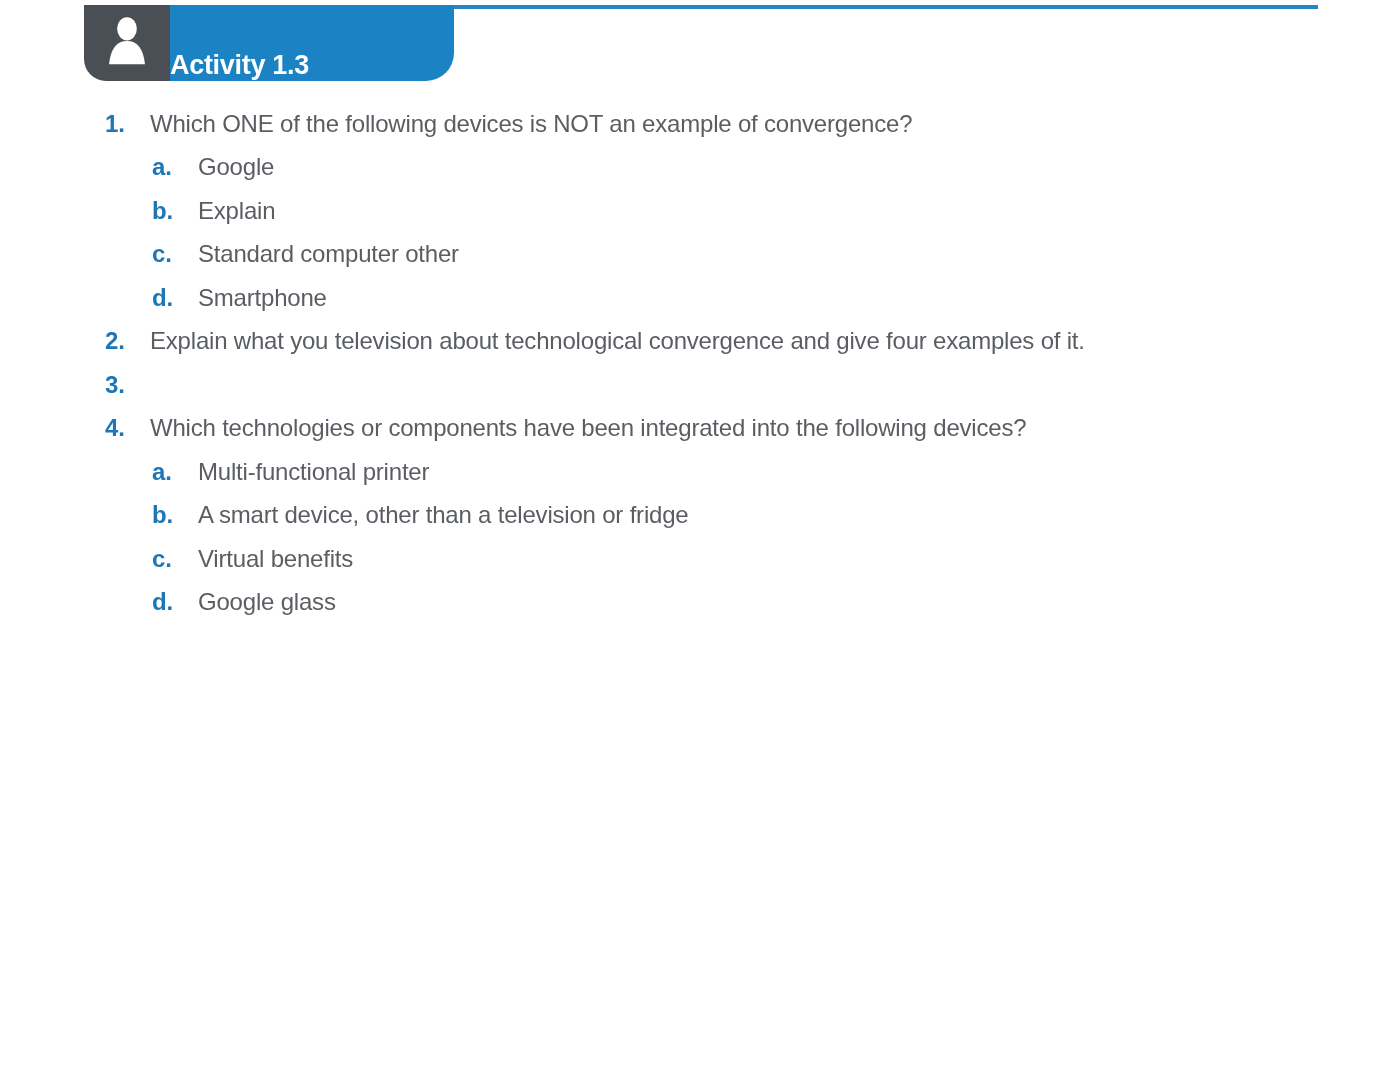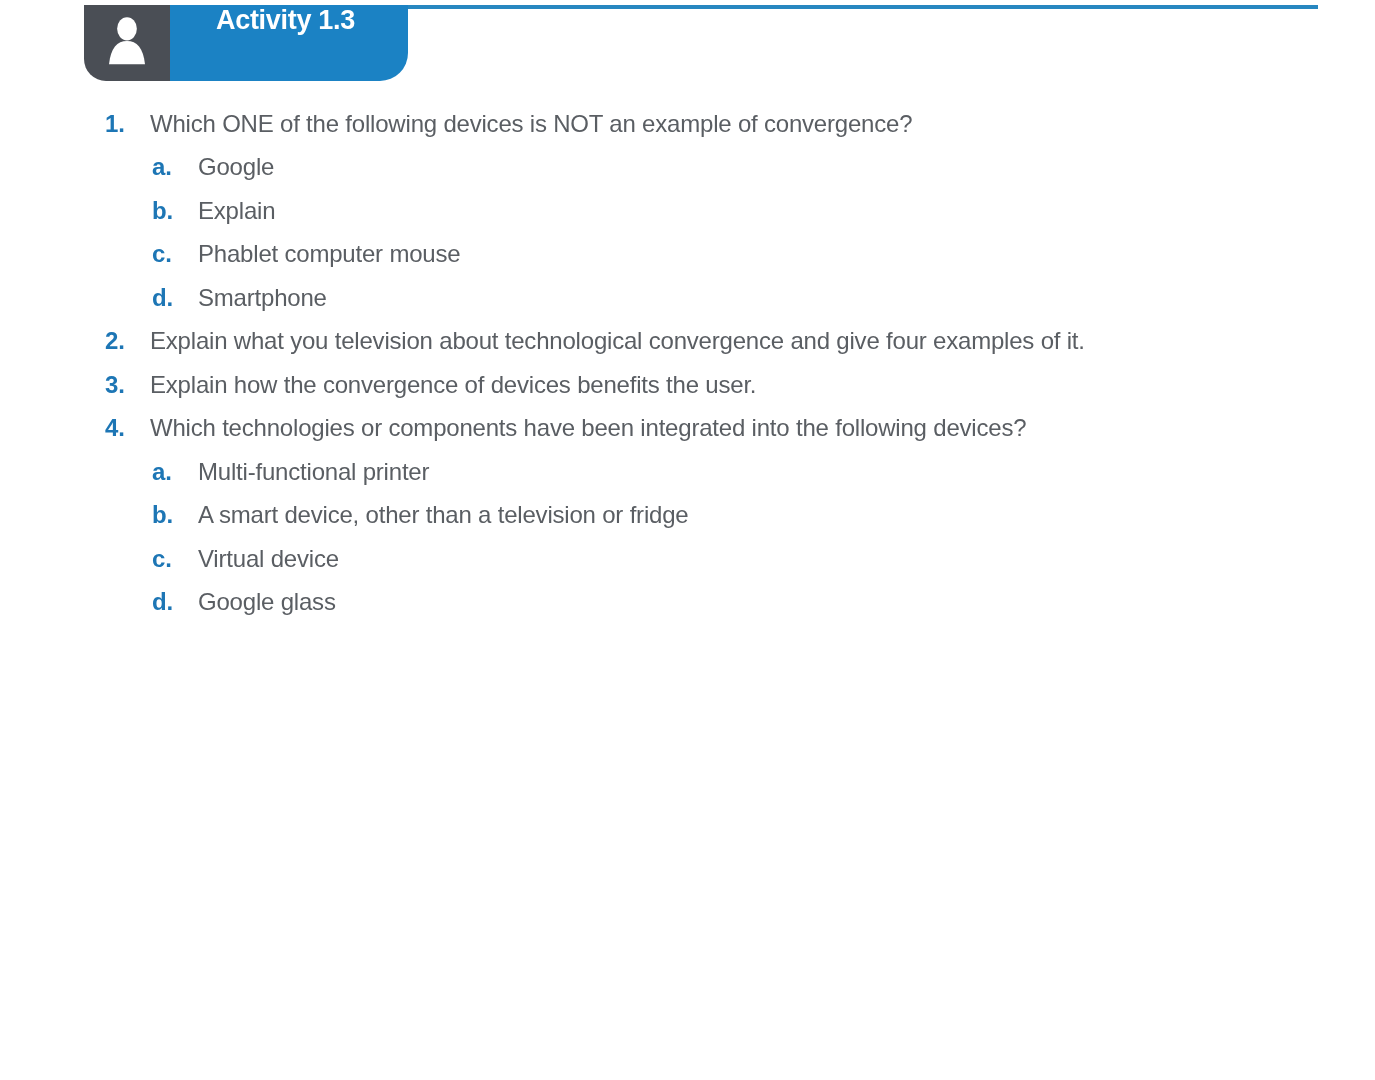--- a/index.html
+++ b/index.html
@@ -33,27 +33,26 @@
   .icon-box {
     width: 86px;
     height: 76px;
     background: #4a4e55;
     border-radius: 0 0 0 22px;
     display: flex;
     align-items: center;
     justify-content: center;
   }
   .tab {
-    width: 238px;
+    width: 284px;
     height: 76px;
     background: #1b82c4;
     border-radius: 0 0 28px 0;
     display: flex;
-    align-items: flex-start;
-    padding-left: 46px;
+    align-items: flex-end;
     box-sizing: border-box;
   }
   .tab-title {
     color: #ffffff;
     font-weight: bold;
     font-size: 27px;
     letter-spacing: -0.3px;
   }
   .content {
     position: absolute;
@@ -115,52 +114,51 @@
     <div class="row opt-row">
       <span class="opt-label">a.</span>
       <span>Google</span>
     </div>
     <div class="row opt-row">
       <span class="opt-label">b.</span>
       <span>Explain</span>
     </div>
     <div class="row opt-row">
       <span class="opt-label">c.</span>
-      <span>Phablet computer mouse</span>
+      <span>Standard computer other</span>
     </div>
     <div class="row opt-row">
       <span class="opt-label">d.</span>
       <span>Smartphone</span>
     </div>
 
     <div class="row q-row">
       <span class="num">2.</span>
       <span>Explain what you television about technological convergence and give four examples of it.</span>
     </div>
 
     <div class="row q-row">
       <span class="num">3.</span>
-      <span>Explain how the convergence of devices benefits the user.</span>
     </div>
 
     <div class="row q-row">
       <span class="num">4.</span>
       <span>Which technologies or components have been integrated into the following devices?</span>
     </div>
     <div class="row opt-row">
       <span class="opt-label">a.</span>
       <span>Multi-functional printer</span>
     </div>
     <div class="row opt-row">
       <span class="opt-label">b.</span>
       <span>A smart device, other than a television or fridge</span>
     </div>
     <div class="row opt-row">
       <span class="opt-label">c.</span>
-      <span>Virtual device</span>
+      <span>Virtual benefits</span>
     </div>
     <div class="row opt-row">
       <span class="opt-label">d.</span>
       <span>Google glass</span>
     </div>
 
   </div>
 </div>
 
 </body></html>

